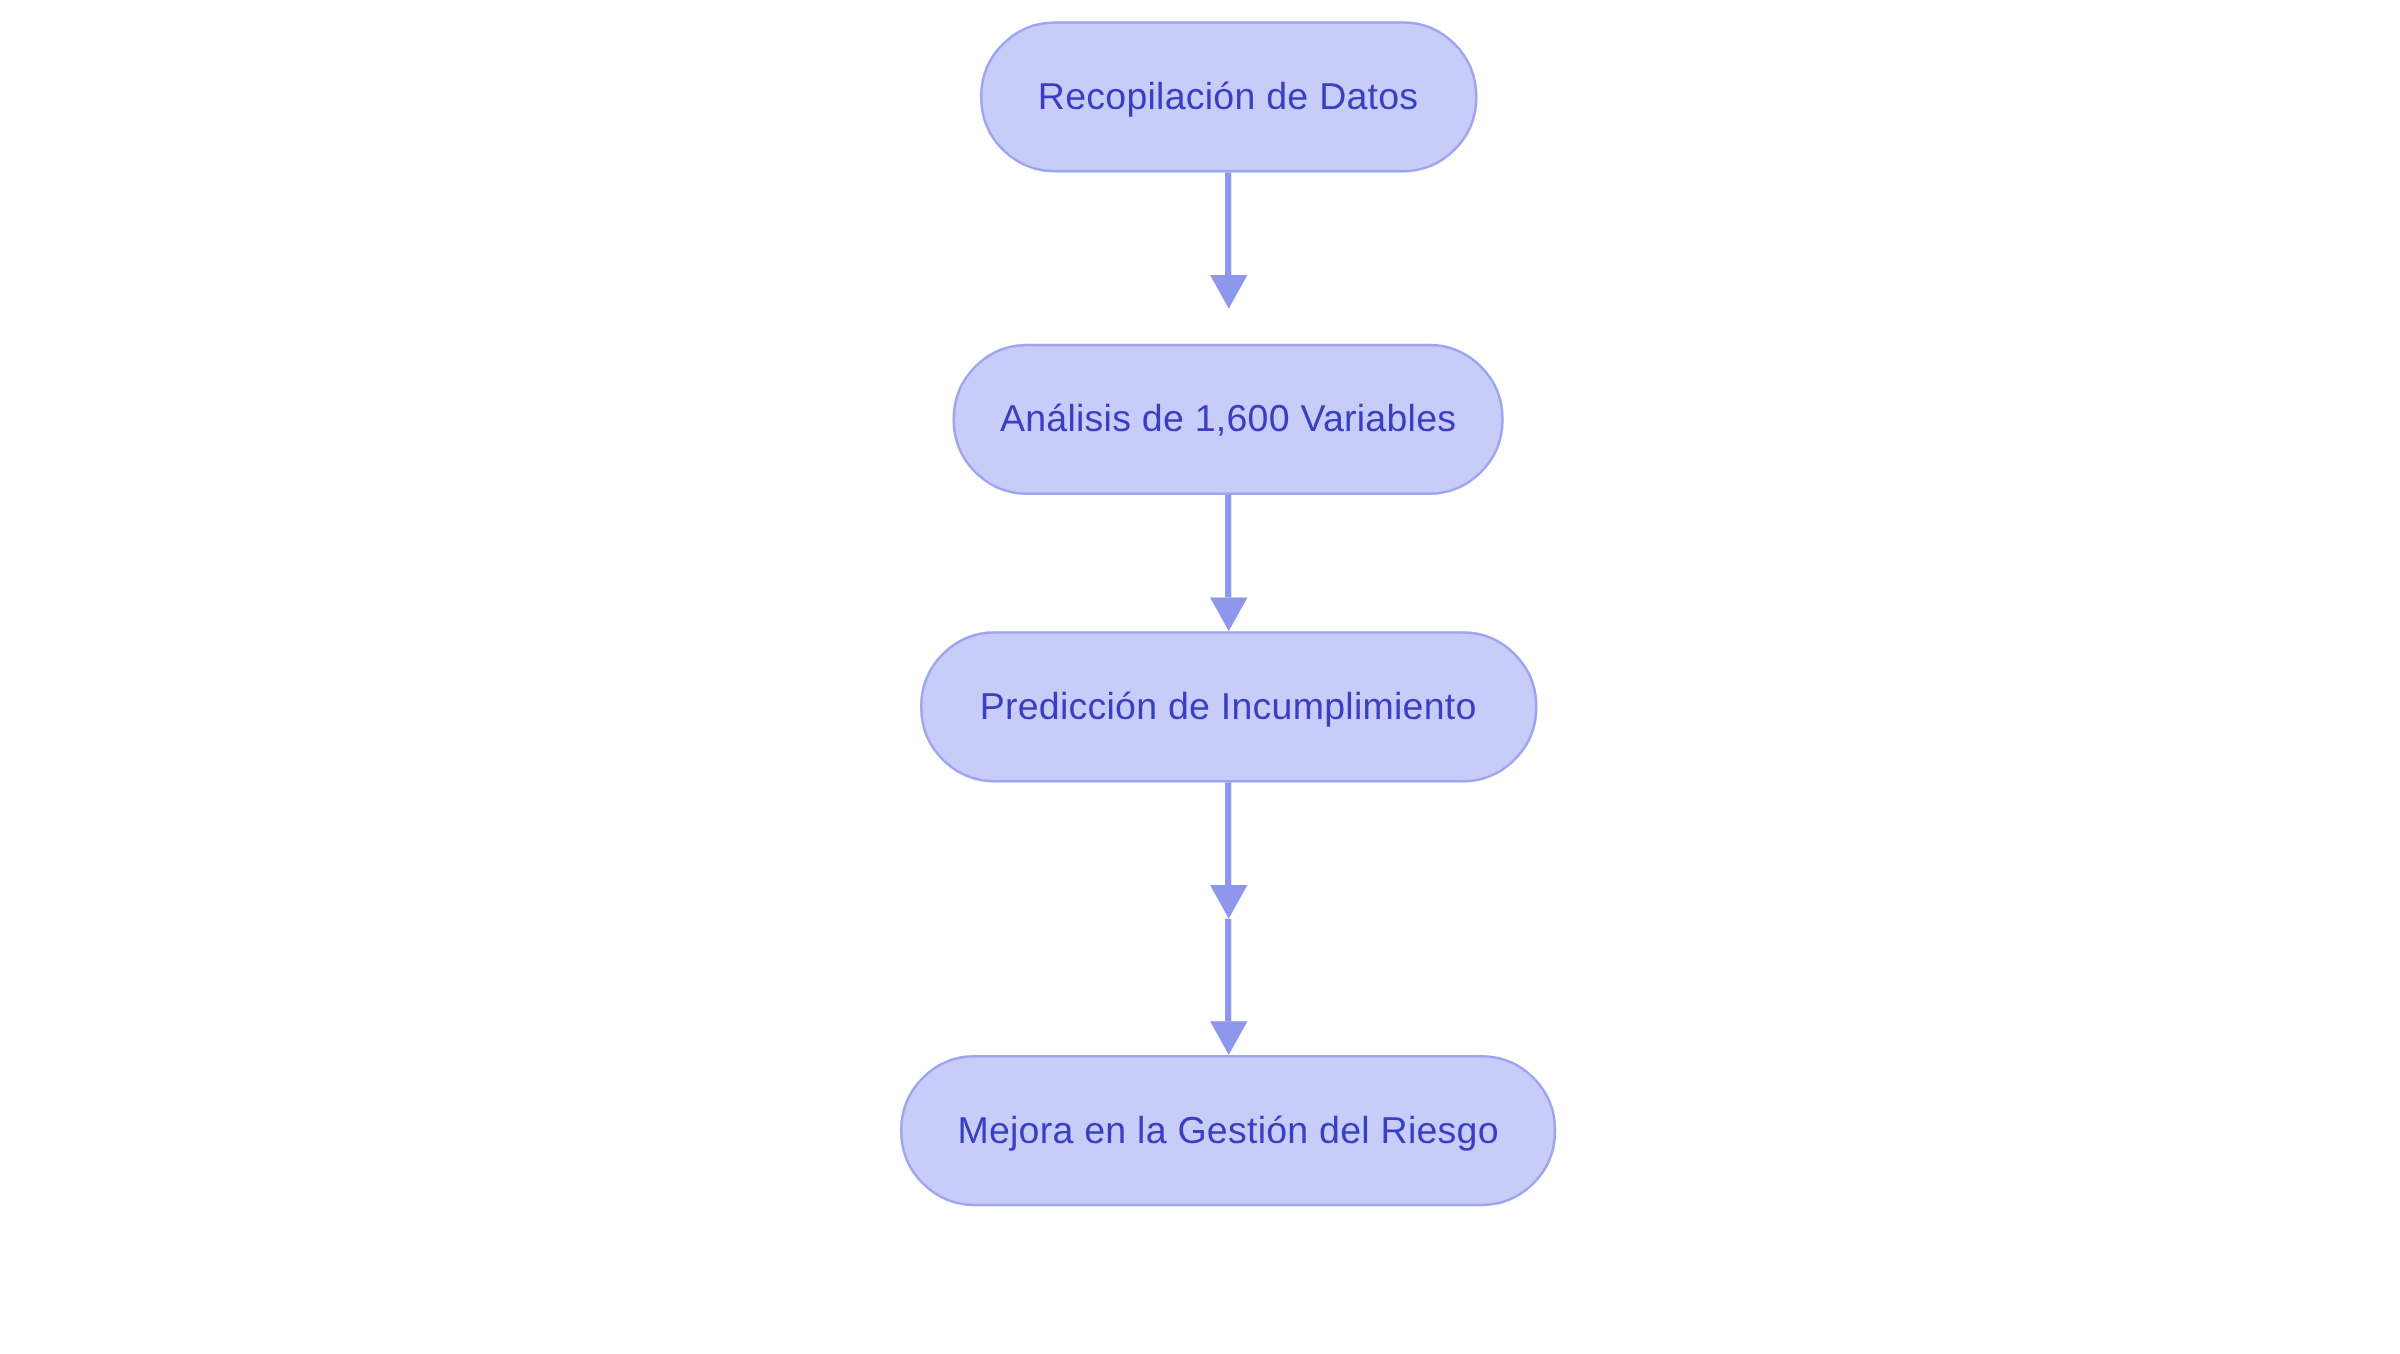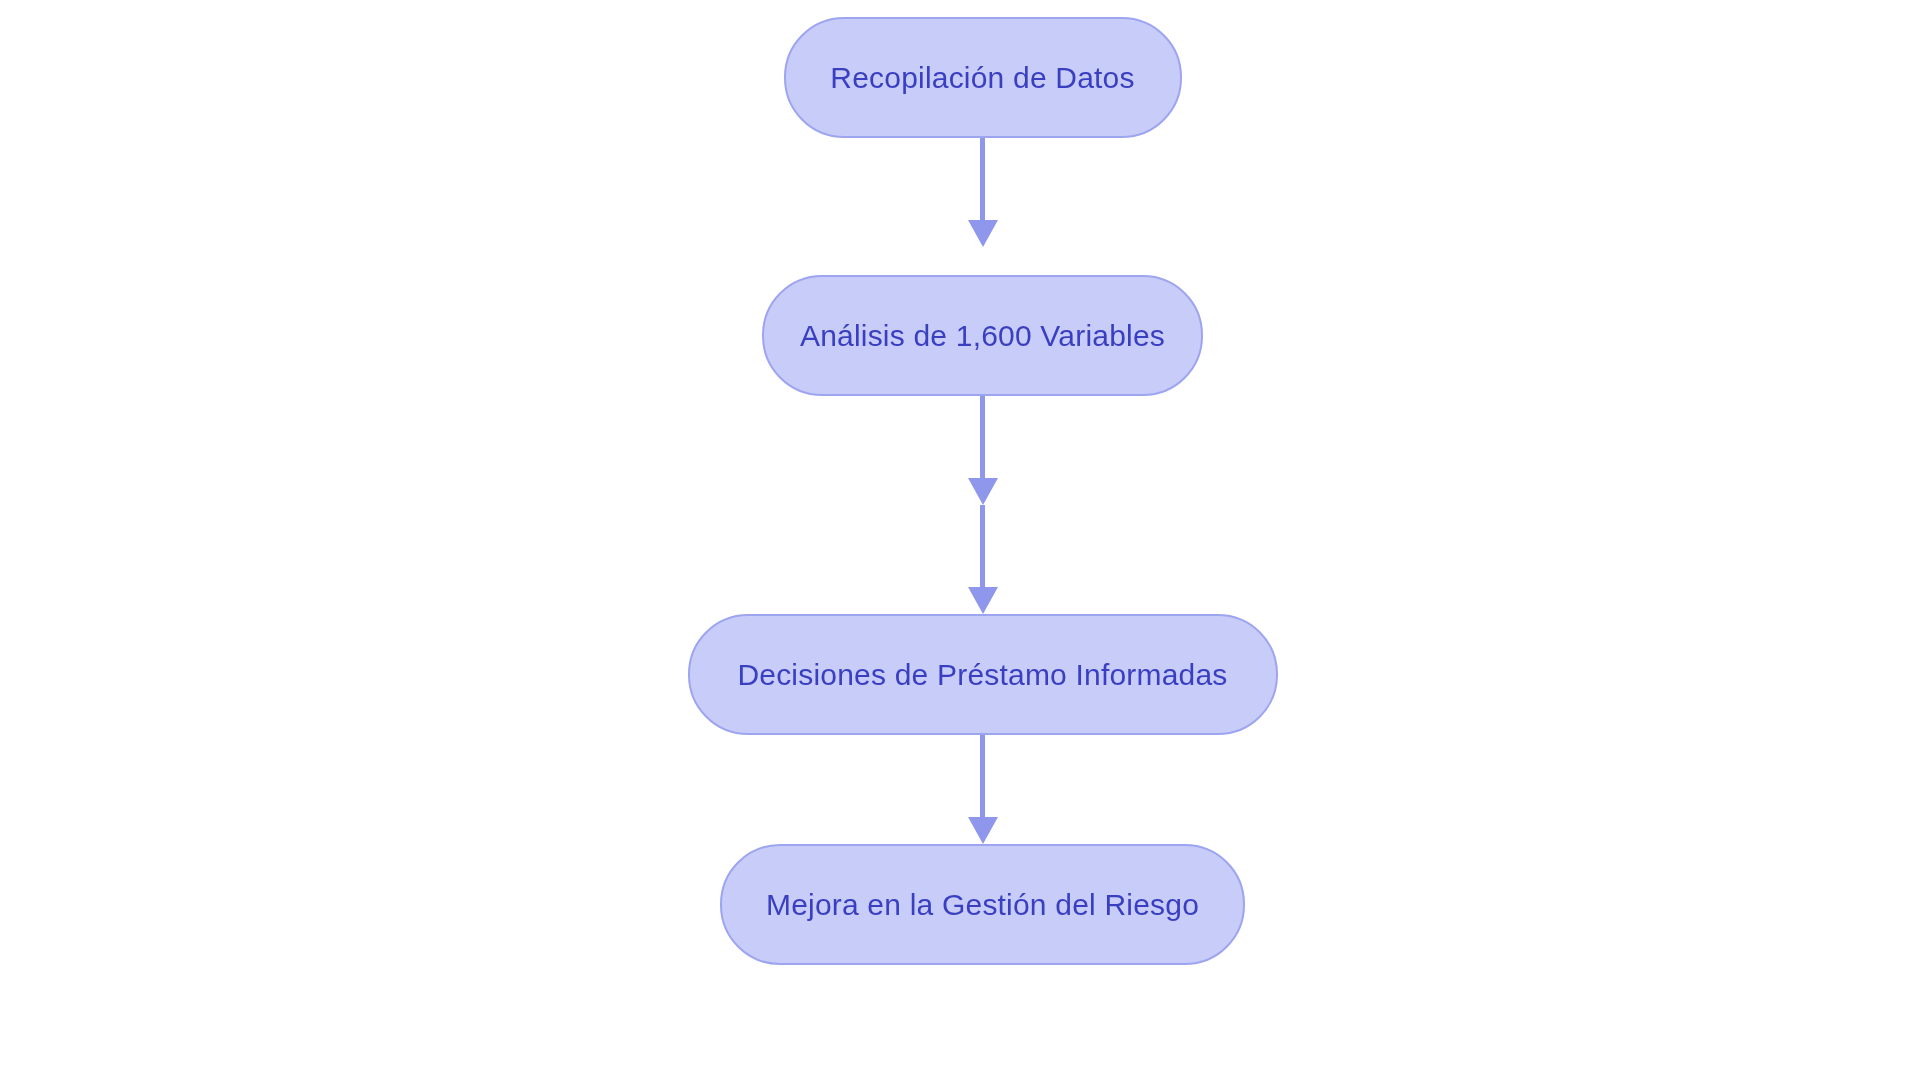--- a/index.html
+++ b/index.html
@@ -86,29 +86,29 @@
 
     <div class="flow-node n2">
       <span>Análisis de 1,600 Variables</span>
     </div>
 
     <div class="connector">
       <div class="stem"></div>
       <div class="head"></div>
     </div>
 
+    <div class="flow-node n3">
+      <span>Predicción de Incumplimiento</span>
+    </div>
 
     <div class="connector">
       <div class="stem"></div>
       <div class="head"></div>
     </div>
 
-    <div class="flow-node n4">
-      <span>Decisiones de Préstamo Informadas</span>
-    </div>
 
     <div class="connector">
       <div class="stem"></div>
       <div class="head"></div>
     </div>
 
     <div class="flow-node n5">
       <span>Mejora en la Gestión del Riesgo</span>
     </div>
 

